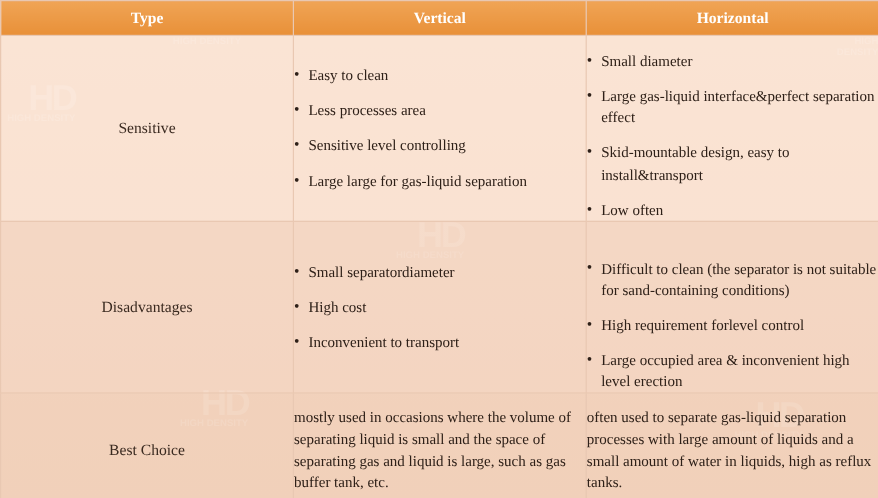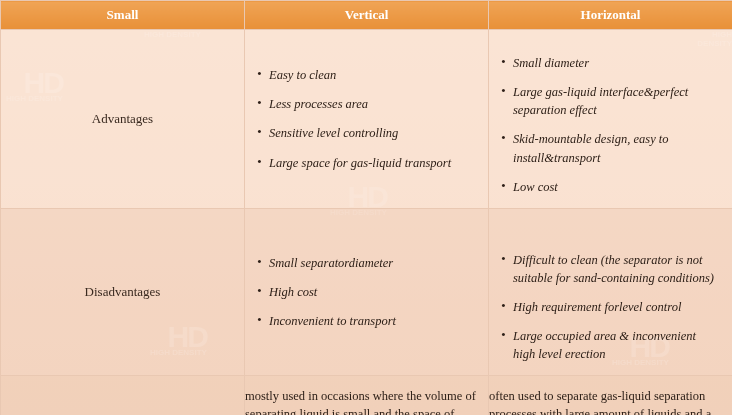--- a/index.html
+++ b/index.html
@@ -80,24 +80,23 @@
     padding: 8px 10px 8px 12px;
     font-size: 12.5px;
     color: #2e2018;
     line-height: 1.45;
   }
   .row-adv td { background: rgba(253, 231, 216, 0.55); }
   .row-dis td { background: rgba(244, 211, 190, 0.45); }
   .row-best td { background: rgba(240, 203, 180, 0.5); margin-top: 32px; }
 
   ul.bullets {
-    margin: 12px;
+    margin: 0;
     padding: 0;
     list-style: none;
-    font-style: italic;
   }
   ul.bullets li {
     position: relative;
     padding-left: 12px;
     margin: 0 0 11px 0;
   }
   ul.bullets li:last-child { margin-bottom: 0; }
   ul.bullets li:before {
     content: "•";
     position: absolute;
@@ -127,43 +126,43 @@
   <div class="wm f"><span>HD</span><small>HIGH DENSITY</small></div>
 
   <table class="tbl">
     <colgroup>
       <col style="width:244px">
       <col style="width:244px">
       <col style="width:244px">
     </colgroup>
     <thead>
       <tr>
-        <th>Small</th>
+        <th>Type</th>
         <th>Vertical</th>
         <th>Horizontal</th>
       </tr>
     </thead>
     <tbody>
 
       <tr class="row-adv" style="height:148px;">
-        <td class="cat-cell">Advantages</td>
+        <td class="cat-cell">Sensitive</td>
         <td class="body-cell">
           <ul class="bullets">
             <li>Easy to clean</li>
             <li>Less processes area</li>
             <li>Sensitive level controlling</li>
-            <li>Large space for gas-liquid transport</li>
+            <li>Large large for gas-liquid separation</li>
           </ul>
         </td>
         <td class="body-cell" style="vertical-align:top;padding-top:12px;">
           <ul class="bullets">
             <li>Small diameter</li>
             <li>Large gas-liquid interface&amp;perfect separation effect</li>
             <li>Skid-mountable design, easy to install&amp;transport</li>
-            <li>Low cost</li>
+            <li>Low often</li>
           </ul>
         </td>
       </tr>
 
       <tr class="row-dis" style="height:134px;">
         <td class="cat-cell">Disadvantages</td>
         <td class="body-cell">
           <ul class="bullets tight">
             <li>Small separatordiameter</li>
             <li>High cost</li>

